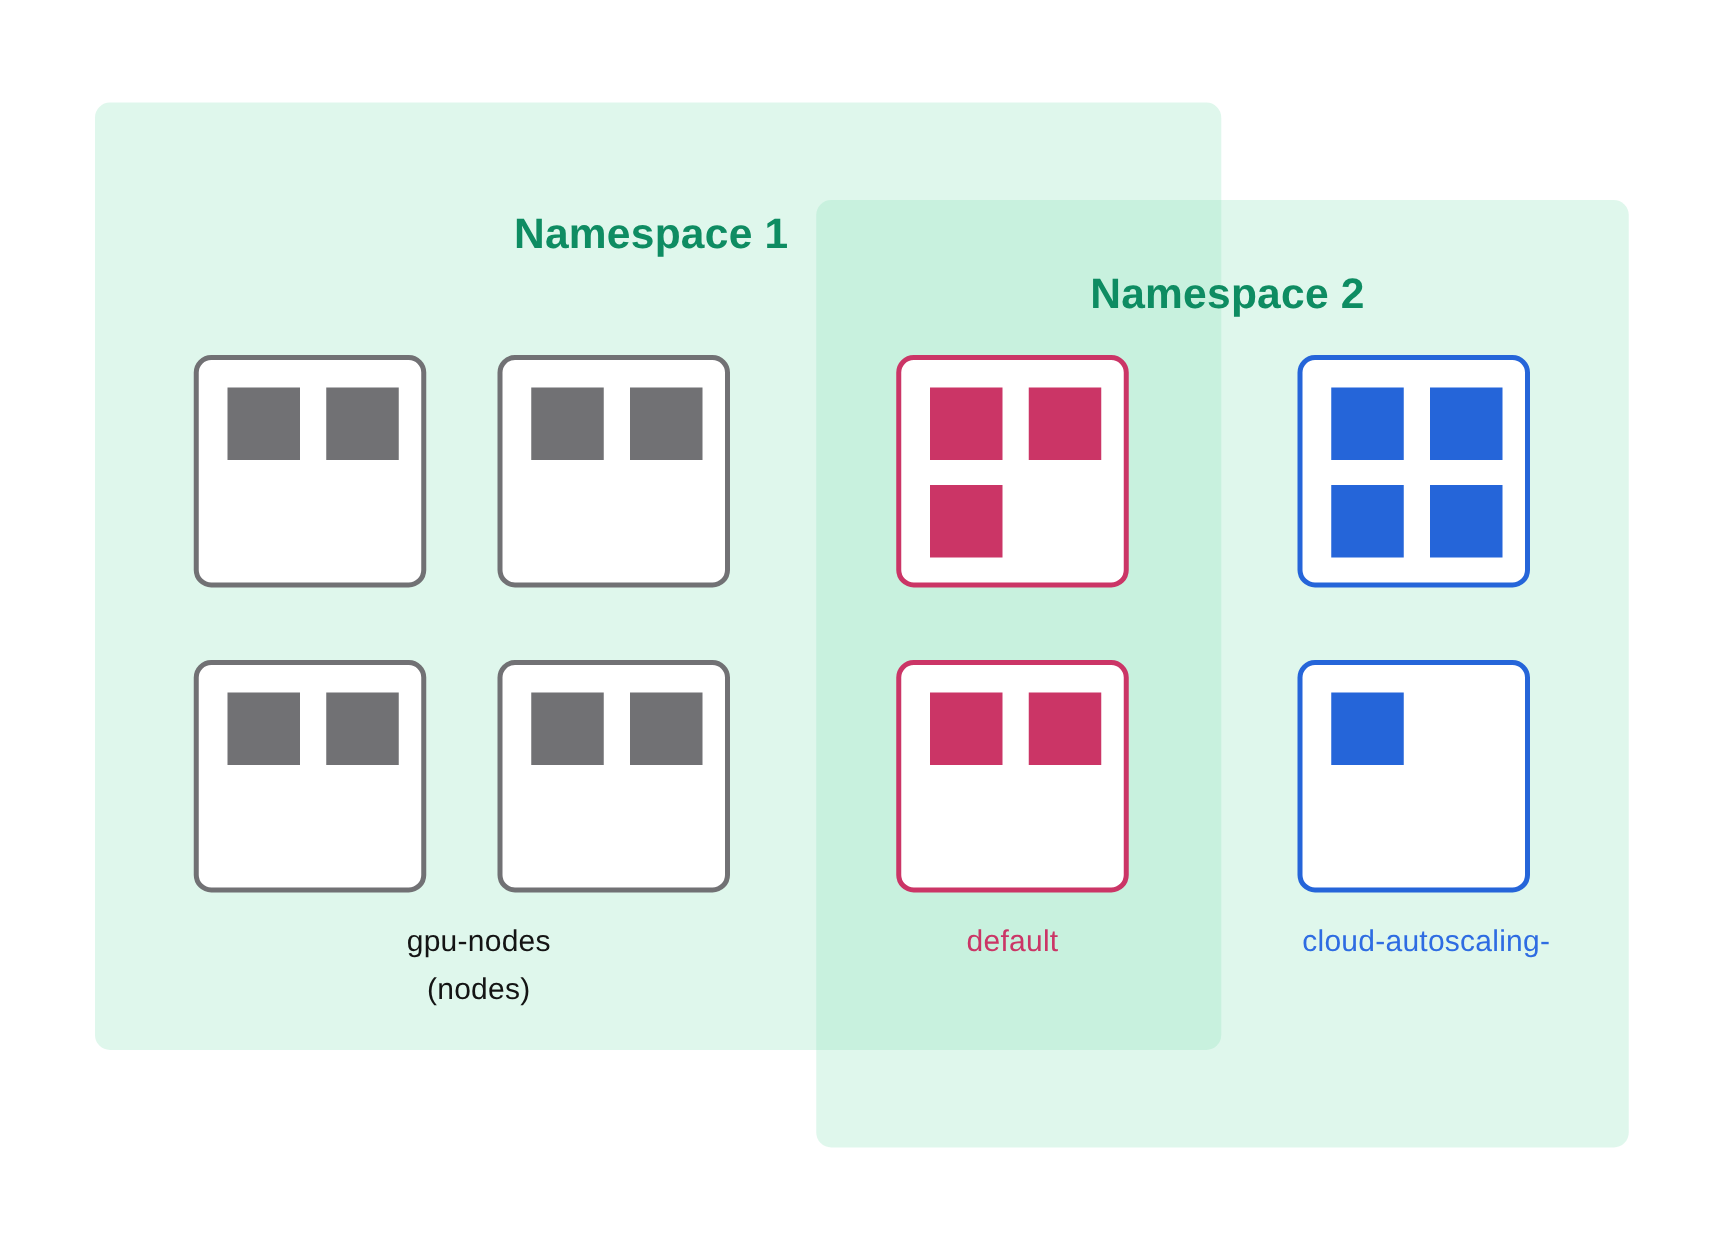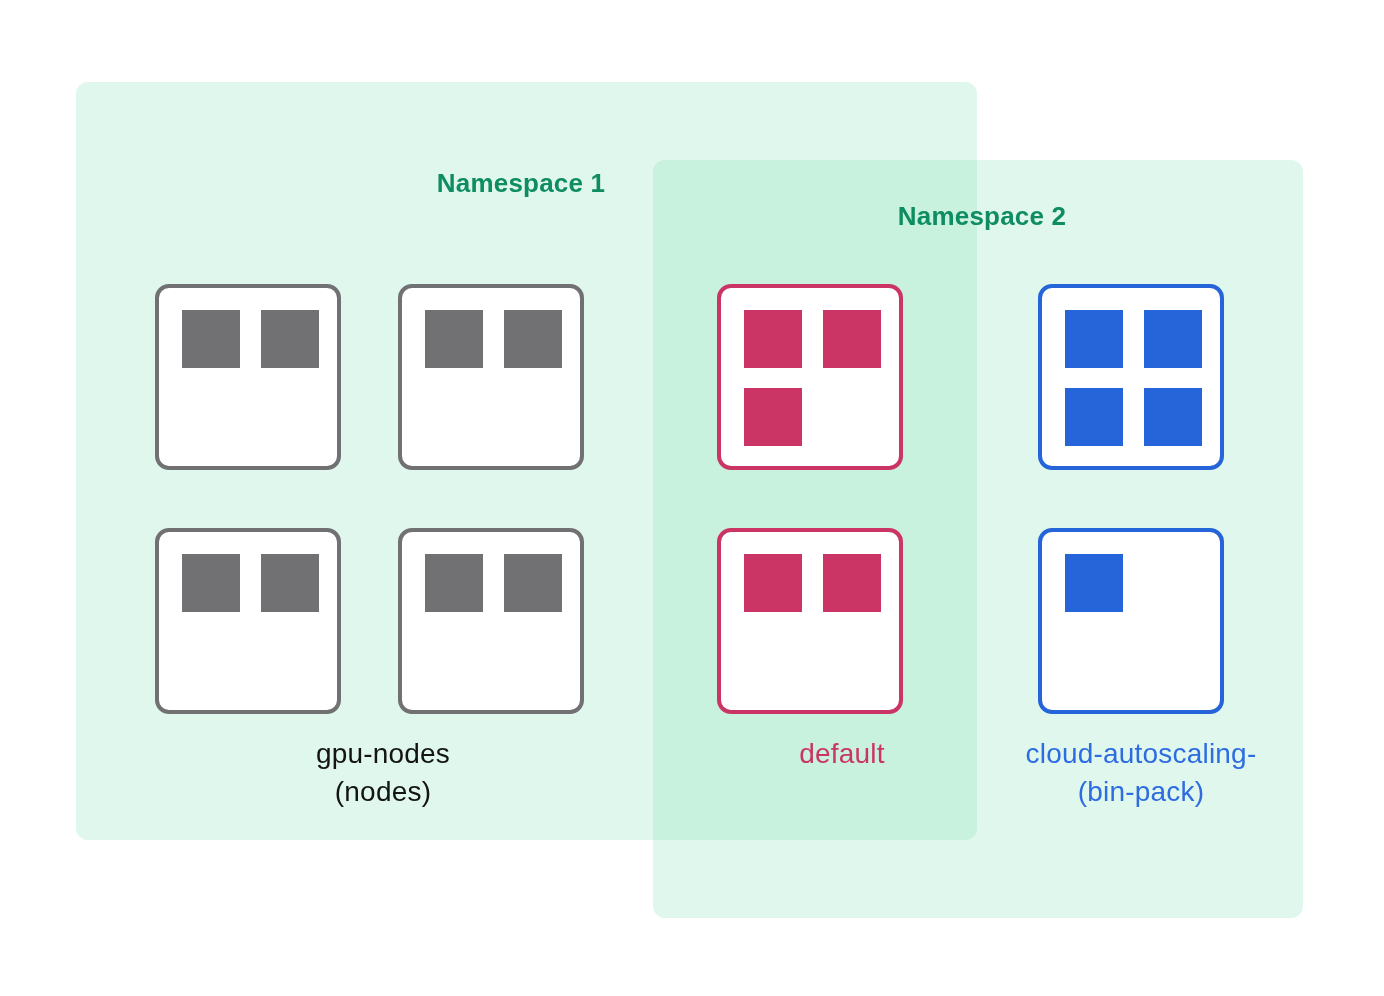--- a/index.html
+++ b/index.html
@@ -20,29 +20,29 @@
   .ns-rect {
     position: absolute;
     border-radius: 12px;
     background: var(--namespace_fill);
   }
   .ns1 { left: 76px;  top: 82px;  width: 901px; height: 758px; }
   .ns2 { left: 653px; top: 160px; width: 650px; height: 758px; }
 
   .ns-title {
     position: absolute;
-    font-size: 26px;
+    font-size: 34px;
     font-weight: 600;
     letter-spacing: 0.2px;
     color: var(--title_green);
     text-align: center;
     width: 320px;
   }
   .t1 { left: 361px; top: 168px; }
-  .t2 { left: 822px; top: 201px; }
+  .t2 { left: 822px; top: 216px; }
 
   
   .group { position: absolute; display: grid; }
   .group-gray {
     left: 155px; top: 284px;
     grid-template-columns: 186px 186px;
     grid-template-rows: 186px 186px;
     column-gap: 57px; row-gap: 58px;
   }
   .group-pink {
@@ -78,27 +78,27 @@
   .pod { width: 58px; height: 58px; }
   .node.gray .pod { background: var(--gray); }
   .node.pink .pod { background: var(--pink); }
   .node.blue .pod { background: var(--blue); }
 
   
   .label {
     position: absolute;
     top: 735px;
     text-align: center;
-    font-size: 28px;
+    font-size: 24px;
     font-weight: 500;
     line-height: 38px;
     letter-spacing: 0.2px;
   }
   .label-gray { left: 183px; width: 400px; color: var(--label_black); }
-  .label-pink { left: 692px; width: 300px; color: var(--pink); }
+  .label-pink { left: 660px; width: 300px; color: var(--pink); }
   .label-blue { left: 966px; width: 350px; color: var(--blue_label); text-align: center; }
 </style>
 </head>
 <body>
 
 <div class="canvas">
 
   <div class="ns-rect ns1"></div>
   <div class="ns-rect ns2"></div>
 
@@ -152,16 +152,15 @@
     <div>gpu-nodes</div>
     <div>(nodes)</div>
   </div>
 
   <div class="label label-pink">
     <div>default</div>
   </div>
 
   <div class="label label-blue">
     <div>cloud-autoscaling-</div>
-    <div>(bin-pack)</div>
   </div>
 
 </div>
 
 </body></html>

